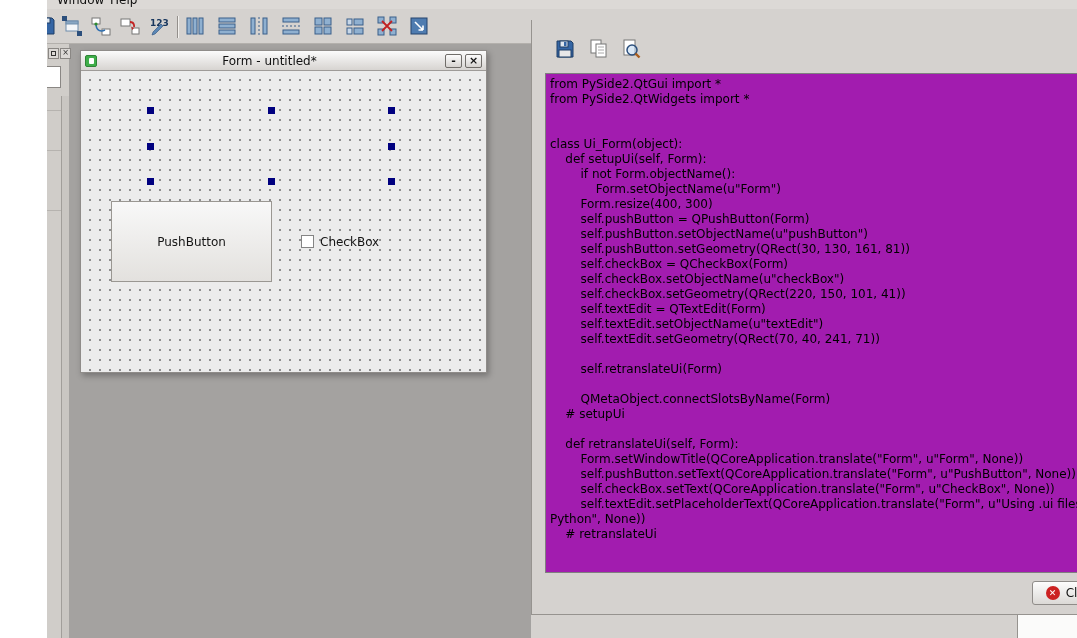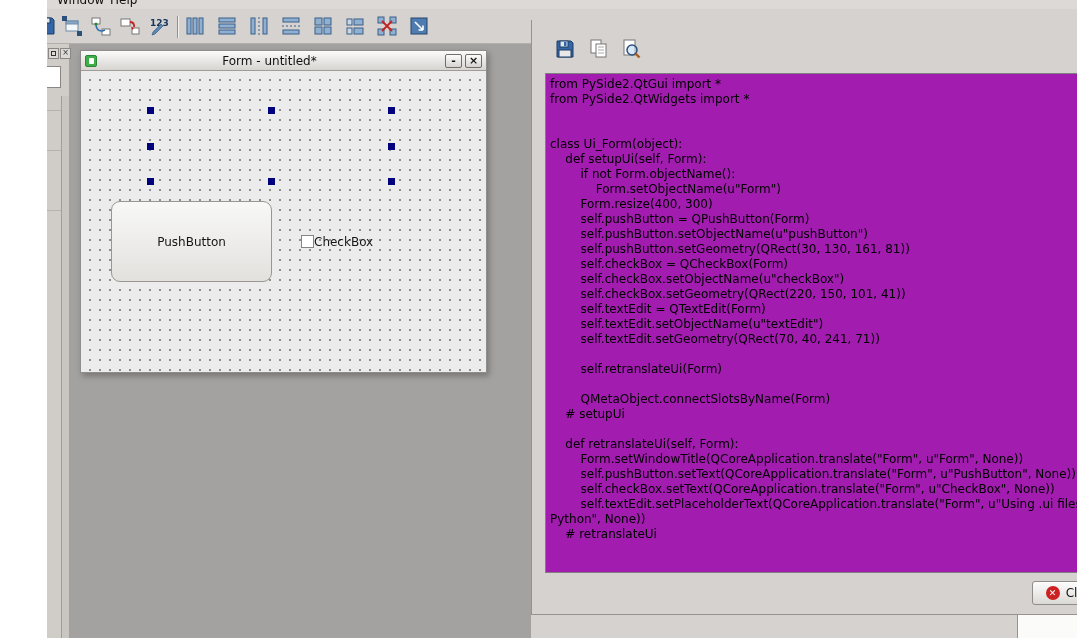--- a/index.html
+++ b/index.html
@@ -29,22 +29,22 @@
   .form-icon { width:12px; height:12px; background:#3fae49; border:1px solid #2e8436; border-radius:2px; position:relative; flex:0 0 auto; }
   .form-icon::after { content:""; position:absolute; left:3px; top:2px; width:5px; height:6px; background:#fff; border-radius:1px; }
   .formwin-title { flex:1; text-align:center; font-size:12px; color:#111; }
   .winbtn { width:17px; height:14px; margin-left:3px; border:1px solid #706d69; border-radius:2px; background:linear-gradient(#fcfcfc,#d6d3d0); font-size:11px; font-weight:bold; line-height:11px; text-align:center; color:#111; flex:0 0 auto; }
   .form-canvas { position:relative; width:405px; height:301px; background-color:#ececec;
     background-image:radial-gradient(circle, #8f8f8f 0.9px, transparent 1.1px);
     background-size:10px 10px; background-position:4px 4px; }
 
   .w-textedit { position:absolute; left:70px; top:40px; width:241px; height:71px; background:#fff; border:1px solid #8f8f8f; padding:3px 5px; font-size:12px; color:#9f9f9f; }
   .handle { position:absolute; width:7px; height:7px; background:#00007f; }
-  .w-pushbutton { position:absolute; left:30px; top:130px; width:161px; height:81px; background:linear-gradient(#f8f8f8,#e3e1de); border:1px solid #9a9792; border-radius:9px; display:flex; align-items:center; justify-content:center; font-size:12px; color:#151515; }
-  .w-checkbox { position:absolute; left:220px; top:150px; width:101px; height:41px; display:flex; align-items:center; font-size:12px; color:#151515; }
+  .w-pushbutton { position:absolute; left:30px; top:130px; width:161px; height:81px; background:linear-gradient(#f8f8f8,#e3e1de); border:1px solid #9a9792; border-radius:0; display:flex; align-items:center; justify-content:center; font-size:12px; color:#151515; }
+  .w-checkbox { position:absolute; left:220px; top:150px; width:101px; height:41px; display:flex; align-items:center; gap:6px; font-size:12px; color:#151515; }
   .cb-box { width:13px; height:13px; background:#fff; border:1px solid #848484; flex:0 0 auto; }
 
   
   .dialog { position:absolute; left:484px; top:20px; width:586px; height:595px; background:#d5d2cf; border-left:1px solid #96938f; border-bottom:1px solid #96938f; z-index:5; }
   .dbtn { position:absolute; top:15px; width:28px; height:28px; display:flex; align-items:center; justify-content:center; }
   .code-frame { position:absolute; left:13px; top:53px; width:618px; height:500px; background:#a21caf; border:1px solid #7f7f7f; }
   .code-text { position:absolute; left:0; top:0; bottom:0; right:14px; overflow:hidden; padding:3px 2px 2px 4px;
     font-family:"DejaVu Sans","Liberation Sans",sans-serif; font-size:12px; line-height:15px; color:#000;
     white-space:pre-wrap; word-wrap:break-word; }
   .vscroll { position:absolute; right:0; top:0; width:14px; bottom:0; background:#eceae8; border-left:1px solid #c6c4c1; }

